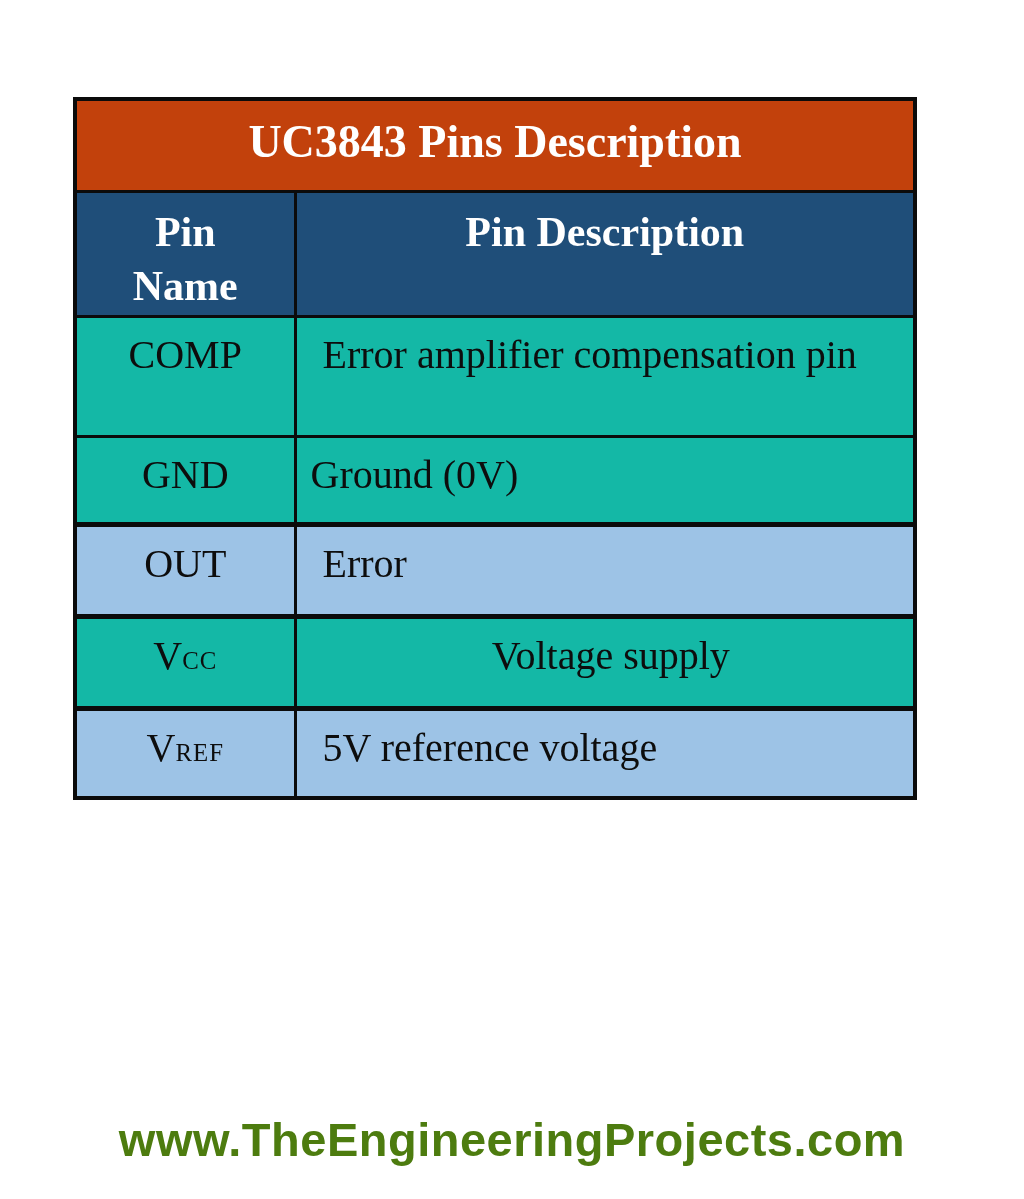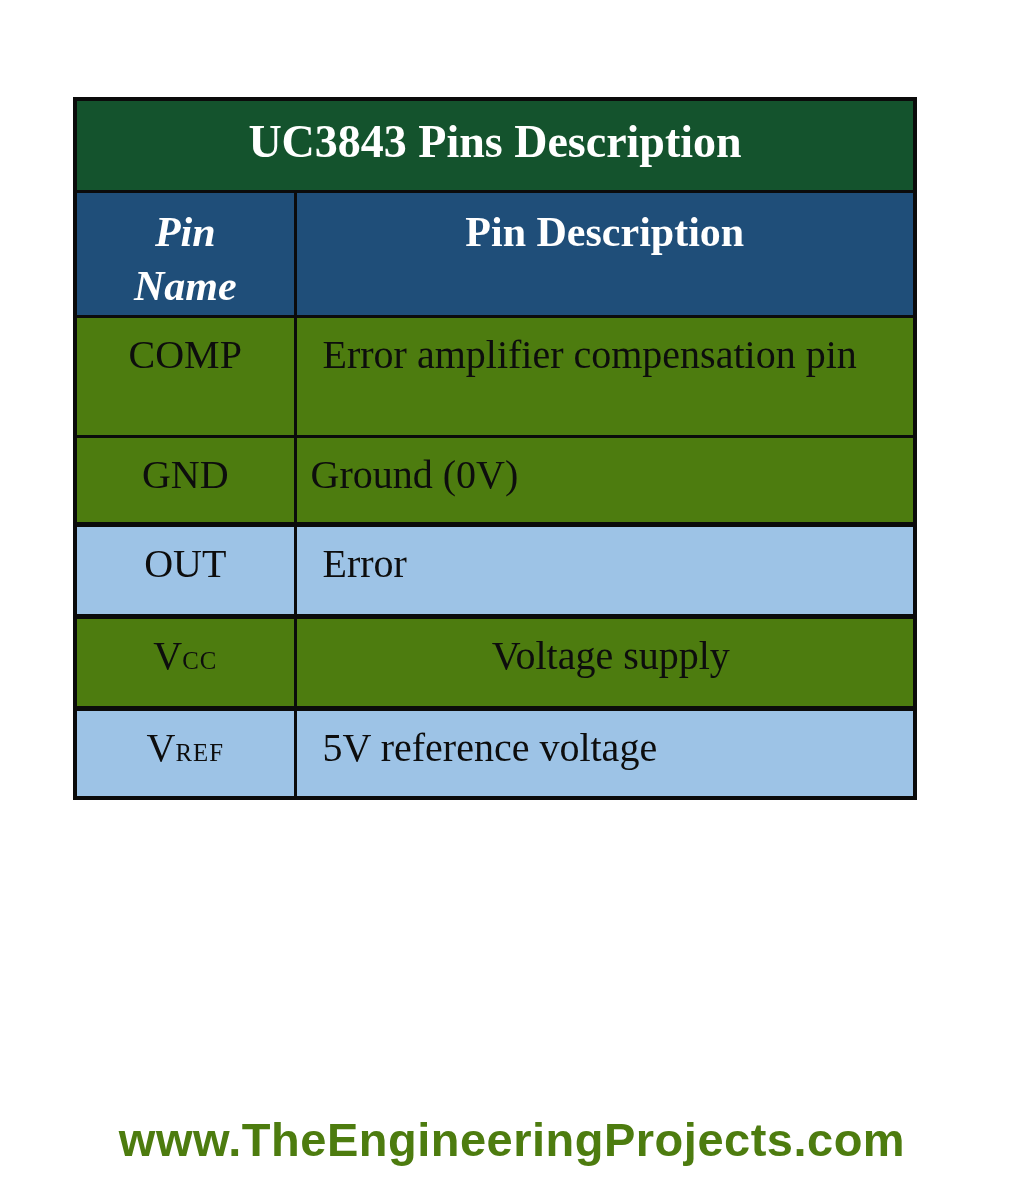--- a/index.html
+++ b/index.html
@@ -19,53 +19,53 @@
     background:#ffffff;
   }
   .pins-table td, .pins-table th{
     border:3px solid #0b0b0b;
     box-sizing:border-box;
     vertical-align:top;
   }
   .pins-table{border:4px solid #0b0b0b;}
   
   .title-row th{
-    background:#14532d;
+    background:#c2410c;
     color:#ffffff;
     font-weight:bold;
     font-size:46px;
     text-align:center;
     height:92px;
     padding-top:14px;
     vertical-align:top;
   }
   
   .header-row th{
     background:#1F4E79;
     color:#ffffff;
     font-weight:bold;
     font-size:42px;
     text-align:center;
     height:112px;
     padding-top:12px;
     line-height:1.3;
   }
-  .header-row .wrap{display:inline-block;max-width:140px;font-style:italic;}
+  .header-row .wrap{display:inline-block;max-width:140px;}
   
   .pins-table td{
     font-size:40px;
     color:#0d0d0d;
     line-height:1.35;
     padding-top:10px;
   }
   td.pin-cell{text-align:center;}
   td.desc-cell{padding-left:26px;padding-right:14px;text-align:left;}
   td.desc-cell.center{padding-left:14px;}
   tr.shade td{background:#9DC3E6;}
-  tr.plain td{background:#4d7c0f;}
+  tr.plain td{background:#14b8a6;}
   tr.r-comp td{height:120px;}
   tr.r-vfb  td{height:112px;}
   tr.r-ins  td{height:88px;}
   tr.r-rtct td{height:116px;}
   tr.r-gnd  td{height:88px;}
   tr.r-out  td{height:92px; border-top-width:5px; border-bottom-width:5px;}
   tr.r-vcc  td{height:92px;text-align:center;}
   tr.r-vref td{height:90px; border-top-width:5px;}
   .sub{
     font-size:0.62em;

